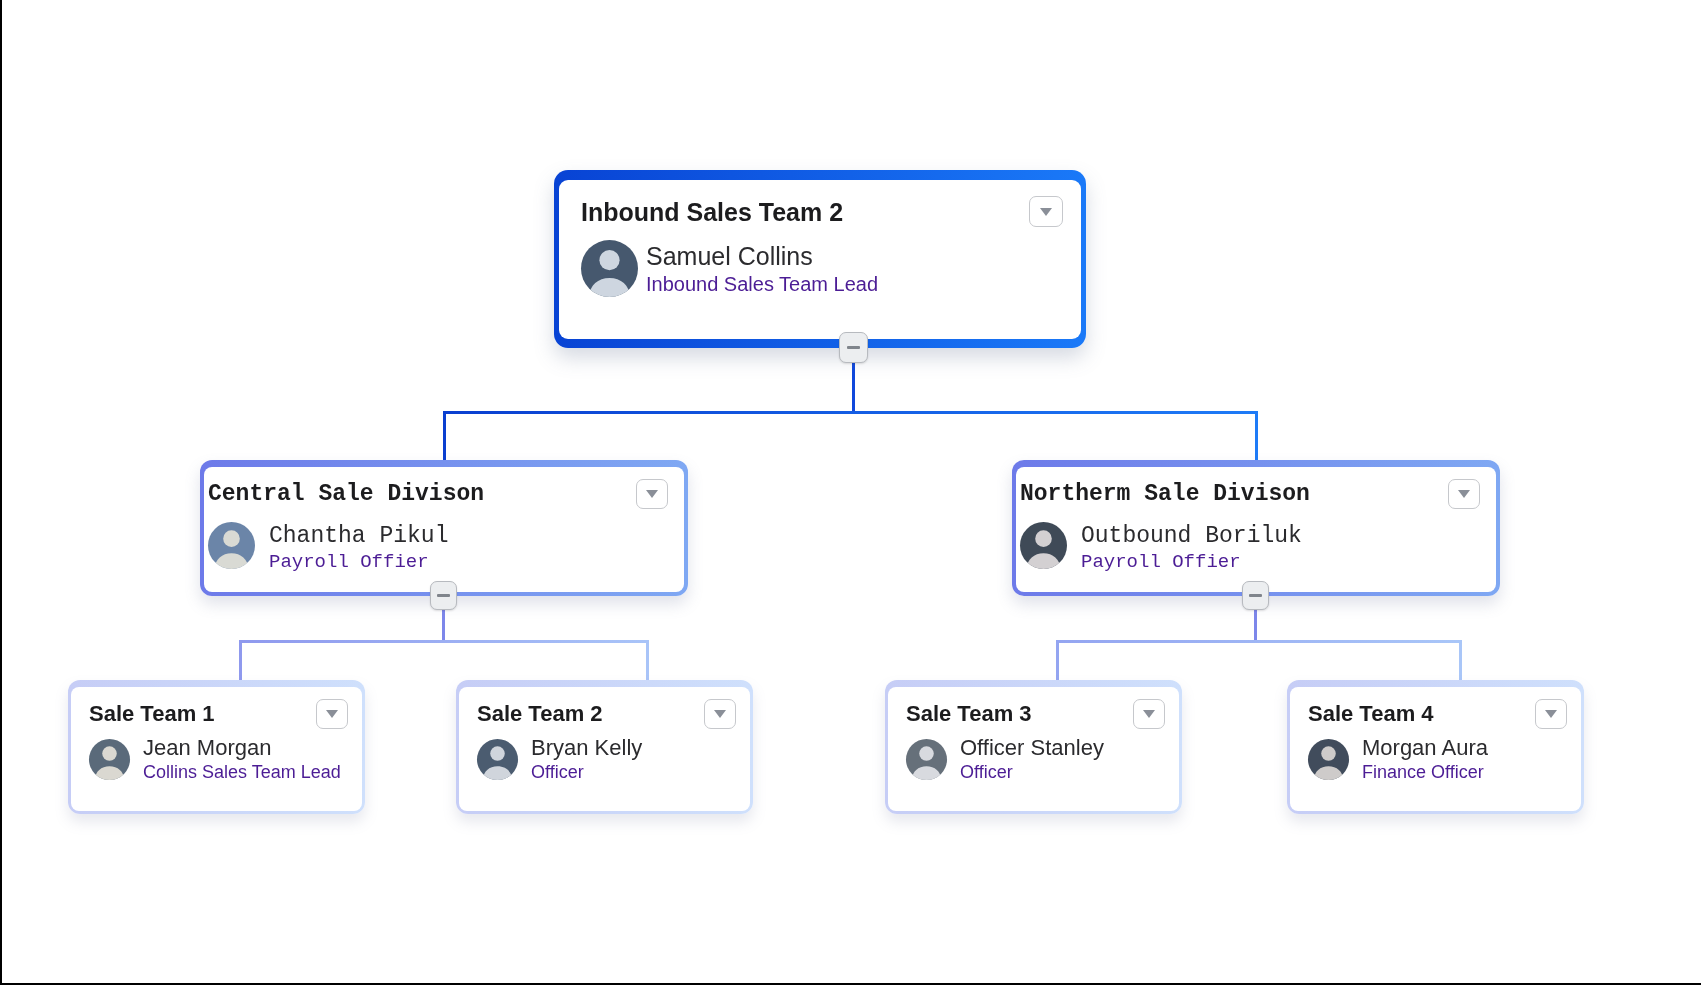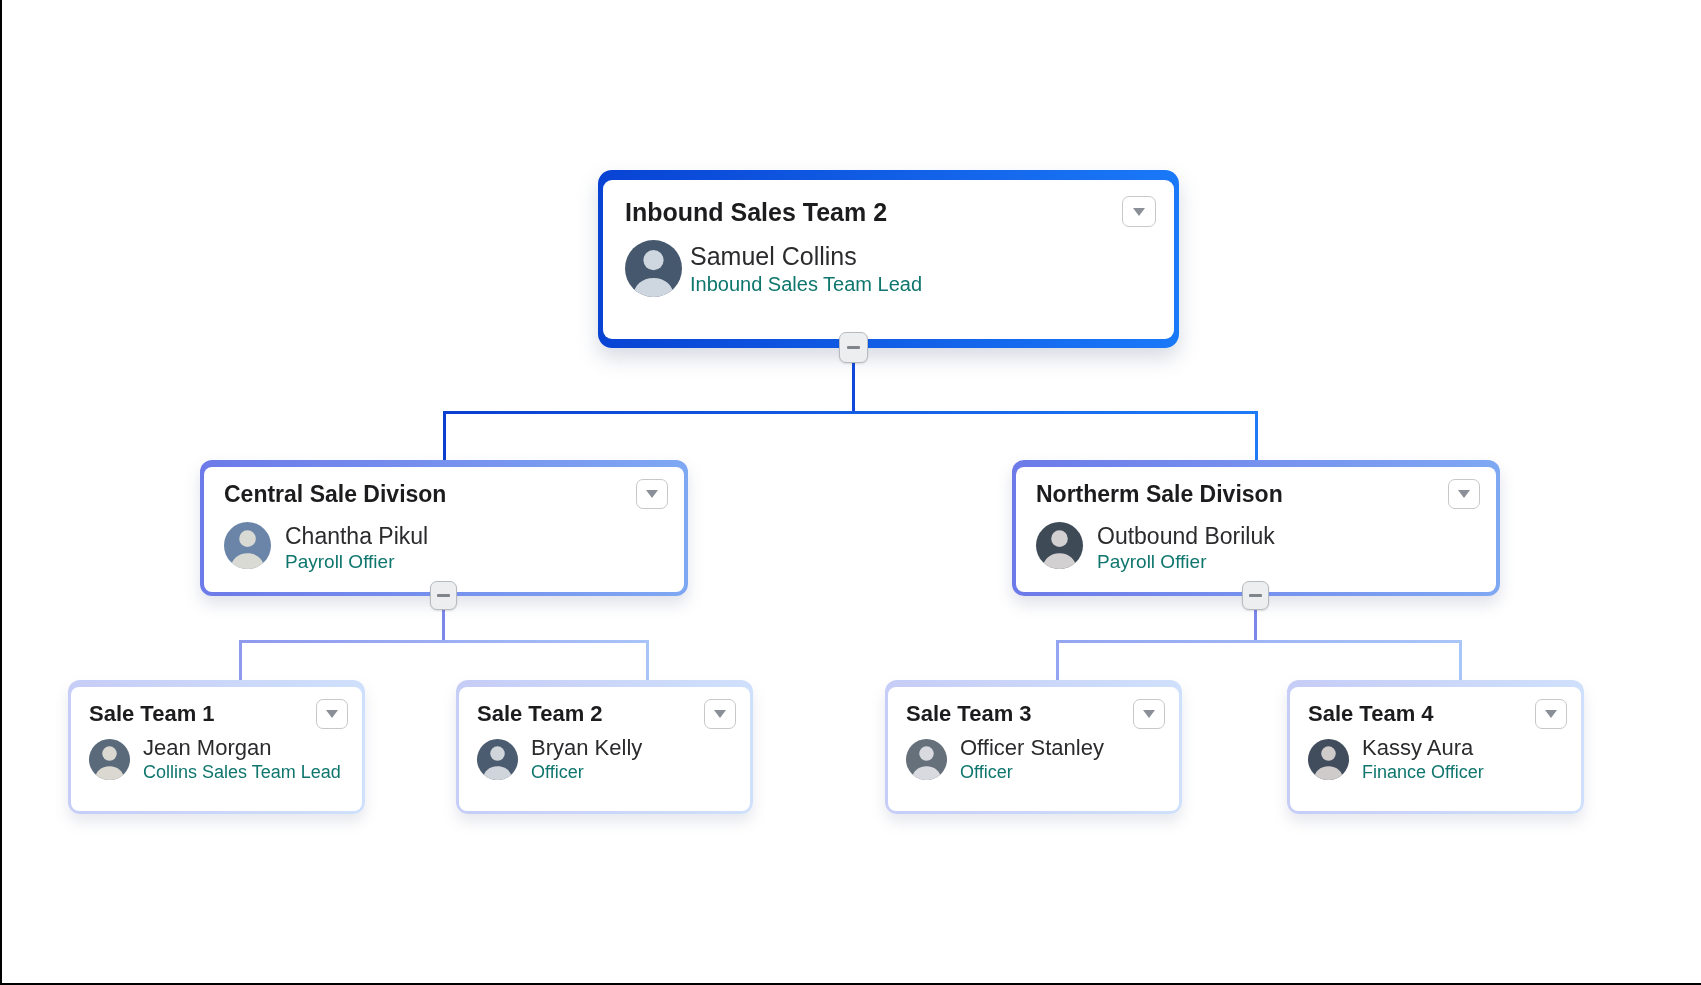--- a/index.html
+++ b/index.html
@@ -26,28 +26,28 @@
   .b3{left:239px;top:640px;height:43px;background:#8f99ee;}
   .b4{left:646px;top:640px;height:43px;background:#a9c4f8;}
   .c1{left:1254px;top:593px;height:50px;background:#7d87ea;}
   .c2{left:1056px;top:640px;width:406px;background:linear-gradient(90deg,#94a5f1,#a9c6f8);}
   .c3{left:1056px;top:640px;height:43px;background:#94a5f1;}
   .c4{left:1459px;top:640px;height:43px;background:#a9c6f8;}
 
   
   .card{position:absolute;box-sizing:border-box;}
   .card-inner{background:#fff;height:100%;box-sizing:border-box;display:flex;flex-direction:column;}
-  .lvl1{left:598px;top:170px;width:581px;height:178px;border-radius:14px;
+  .lvl1{left:554px;top:170px;width:532px;height:178px;border-radius:14px;
         background:linear-gradient(90deg,#0843d4,#1a79f8);padding:10px 5px 9px 5px;
         box-shadow:0 10px 20px rgba(95,110,145,.25);}
   .lvl1 .card-inner{border-radius:9px;padding:16px 18px 12px 22px;}
   .lvl2{border-radius:12px;width:488px;height:136px;top:460px;
         background:linear-gradient(90deg,#6d7ae9,#7fa8f3);padding:7px 4px 4px 4px;
         box-shadow:0 8px 16px rgba(100,110,150,.2);}
-  .lvl2 .card-inner{border-radius:8px;padding:12px 16px 10px 20px;}
+  .lvl2 .card-inner{border-radius:8px;padding:12px 16px 10px 4px;font-family:Liberation Mono, monospace;}
   .n1{left:200px;}
   .n2{left:1012px;}
   .lvl3{border-radius:12px;width:297px;height:134px;top:680px;
         background:linear-gradient(90deg,#c6cdf6,#cfe0fc);padding:7px 3px 3px 3px;
         box-shadow:0 8px 14px rgba(120,130,160,.18);}
   .lvl3 .card-inner{border-radius:8px;padding:12px 14px 10px 18px;}
   .t1{left:68px;} .t2{left:456px;} .t3{left:885px;} .t4{left:1287px;}
 
   .card-head{display:flex;justify-content:space-between;align-items:flex-start;}
   .card-title{font-weight:bold;color:#1c1c1e;}
@@ -65,21 +65,21 @@
   .person{display:flex;align-items:center;}
   .lvl1 .person{margin-top:12px;gap:8px;}
   .lvl2 .person{margin-top:7px;gap:14px;}
   .lvl3 .person{margin-top:5px;gap:13px;}
   .avatar{border-radius:50%;overflow:hidden;flex-shrink:0;display:block;}
   .lvl1 .avatar{width:57px;height:57px;}
   .lvl2 .avatar{width:47px;height:47px;}
   .lvl3 .avatar{width:41px;height:41px;}
   .avatar svg{display:block;width:100%;height:100%;}
   .pname{color:#2b2b2e;}
-  .prole{color:#0f766e;}
+  .prole{color:#4c1d95;}
   .lvl1 .pname{font-size:25px;line-height:30px;}
   .lvl1 .prole{font-size:20px;line-height:26px;}
   .lvl2 .pname{font-size:23px;line-height:28px;margin-top:6px;}
   .lvl2 .prole{font-size:19px;line-height:24px;}
   .lvl3 .pname{font-size:22px;line-height:27px;}
   .lvl3 .prole{font-size:18px;line-height:23px;}
 
   
   .collapse-btn{position:absolute;background:#eceef0;border:1.5px solid #b7babf;border-radius:7px;
                 display:flex;align-items:center;justify-content:center;cursor:pointer;padding:0;
@@ -259,21 +259,21 @@
         </button>
       </div>
       <div class="person">
         <span class="avatar" style="background: rgb(65, 76, 92);">
           <svg viewBox="0 0 48 48">
               <circle cx="24" cy="17" r="8.5" fill="#ded9d6" opacity="0.9"></circle>
               <path d="M7 48c0-10 7.5-16 17-16s17 6 17 16z" fill="#ded9d6" opacity="0.9"></path>
             </svg>
         </span>
         <div class="pdetails">
-          <div class="pname">Kassy Aura</div>
+          <div class="pname">Morgan Aura</div>
           <div class="prole">Finance Officer</div>
         </div>
       </div>
     </div>
   </div>
 
   <button class="collapse-btn k1">
     <span class="minus"></span>
   </button>
   <button class="collapse-btn k2">

